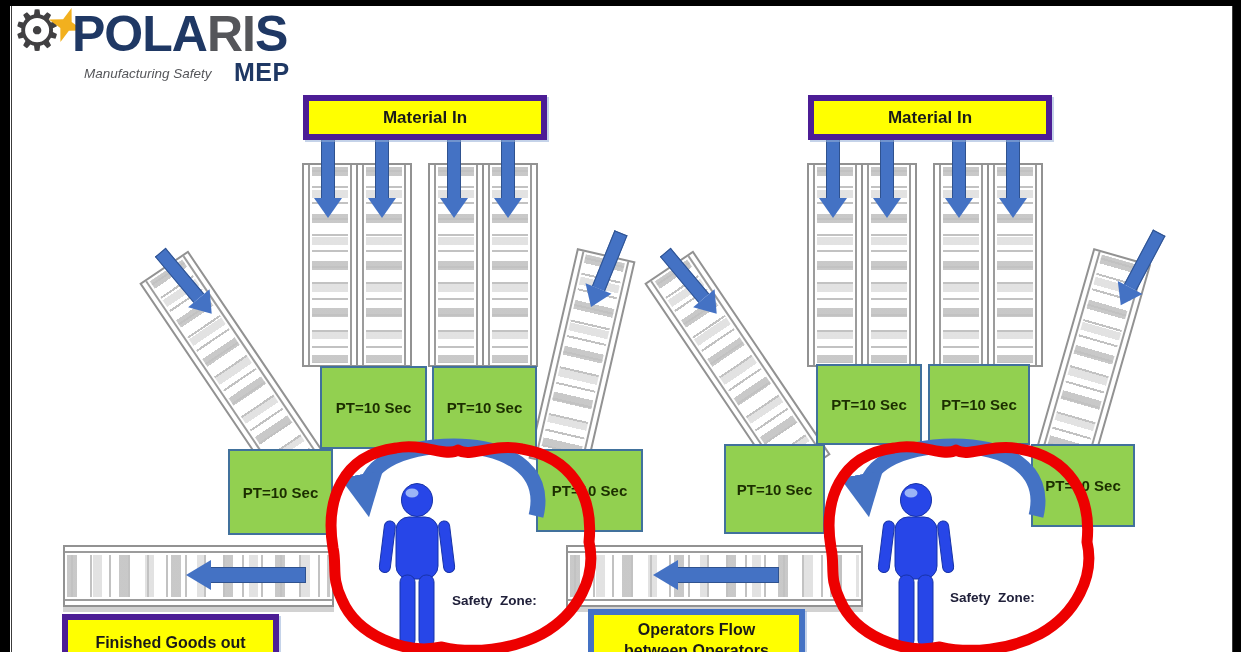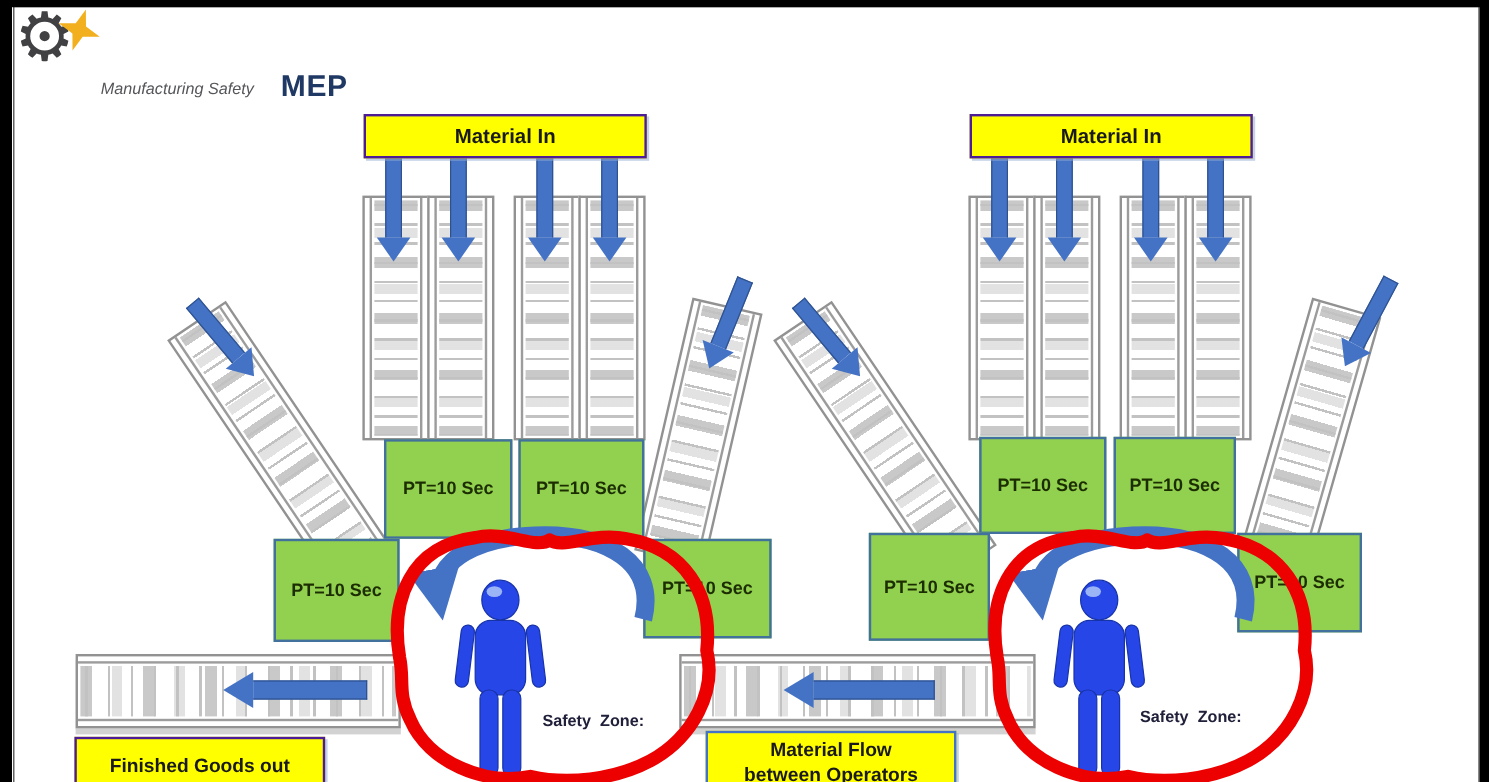--- a/index.html
+++ b/index.html
@@ -15,21 +15,21 @@
   
   .logo{position:absolute;left:10px;top:5px;width:330px;height:88px;background:#fff;z-index:2;}
   .gear{position:absolute;left:2px;top:-2px;font-size:56px;color:#414042;line-height:1;}
   .star{position:absolute;left:38px;top:2px;}
   .brand{position:absolute;left:62px;top:4px;font-size:50px;font-weight:800;letter-spacing:-1px;line-height:1;}
   .b-navy{color:#1F3864;} .b-gray{color:#55565A;}
   .tagline{position:absolute;left:74px;top:61px;font-style:italic;font-size:13.5px;color:#55565A;}
   .mep{position:absolute;left:224px;top:53px;font-size:25px;font-weight:800;color:#1F3864;letter-spacing:0.5px;}
 
   
-  .ylabel{position:absolute;background:#FFFF00;border:2px solid #4c1d95;display:flex;align-items:center;justify-content:center;
+  .ylabel{position:absolute;background:#FFFF00;border:6px solid #4c1d95;display:flex;align-items:center;justify-content:center;
           font-weight:bold;color:#1a1a1a;z-index:3;box-shadow:2px 2px 0 rgba(150,175,215,.55);}
   .ylabel.flow{border-color:#4472C4;flex-direction:column;justify-content:flex-start;line-height:21px;padding-top:4px;}
 
   
   .vrack{position:absolute;background:#fff;border:2px solid #929292;z-index:1;}
   .vrack::before{content:"";position:absolute;top:0;bottom:0;left:4px;right:4px;
        border-left:2px solid #9c9c9c;border-right:2px solid #9c9c9c;}
   .vrack::after{content:"";position:absolute;top:2px;bottom:2px;left:8px;right:8px;
        background:
         repeating-linear-gradient(180deg, rgba(0,0,0,0) 0 3px, #c2c2c2 3px 5px, rgba(0,0,0,0) 5px 16px),
@@ -63,20 +63,21 @@
 </head>
 <body>
 
 <div class="canvas">
 
   <div class="logo">
     <span class="gear">⚙</span>
     <svg class="star" width="36" height="36" viewBox="0 0 36 36">
       <polygon points="18,0 22.5,13.5 36,18 22.5,22.5 18,36 13.5,22.5 0,18 13.5,13.5" fill="#F2B01E" transform="rotate(18 18 18)"></polygon>
     </svg>
+    <div class="brand"><span class="b-navy">POLA</span><span class="b-gray">RI</span><span class="b-navy">S</span></div>
     <div class="tagline">Manufacturing Safety</div>
     <div class="mep">MEP</div>
   </div>
 
   <div class="ylabel" style="left:303px;top:95px;width:232px;height:33px;font-size:17px;">Material In</div>
   <div class="ylabel" style="left:808px;top:95px;width:232px;height:33px;font-size:17px;">Material In</div>
 
   <div class="vrack" style="left:302px;top:163px;width:52px;height:200px;"></div>
   <div class="vrack" style="left:356px;top:163px;width:52px;height:200px;"></div>
   <div class="vrack" style="left:428px;top:163px;width:52px;height:200px;"></div>
@@ -160,21 +161,21 @@
       <i class="head"></i>
       <i class="shaft"></i>
     </div>
   <div class="arrow-left" style="left:653px;top:560px;width:126px;height:30px;">
       <i class="head"></i>
       <i class="shaft"></i>
     </div>
 
   <div class="ylabel" style="left:62px;top:614px;width:205px;height:45px;font-size:16px;">Finished Goods out</div>
   <div class="ylabel flow" style="left:588px;top:609px;width:205px;height:62px;font-size:16px;">
-    <span>Material Flow</span>
+    <span>Operators Flow</span>
     <span>between Operators</span>
   </div>
 
   <svg class="overlay" width="1241" height="652" viewBox="0 0 1241 652">
     <defs>
       <marker id="ah" viewBox="0 0 10 10" refX="6" refY="5" markerWidth="2.9" markerHeight="3.1" orient="auto">
         <path d="M0,0 L10,5 L0,10 z" fill="#4472C4"></path>
       </marker>
     </defs>
 

